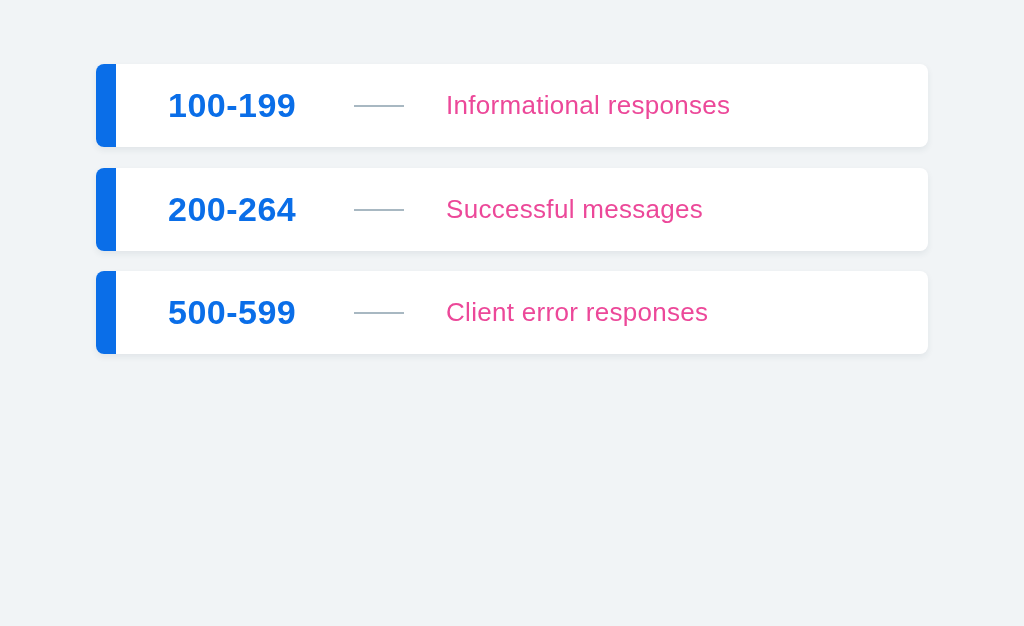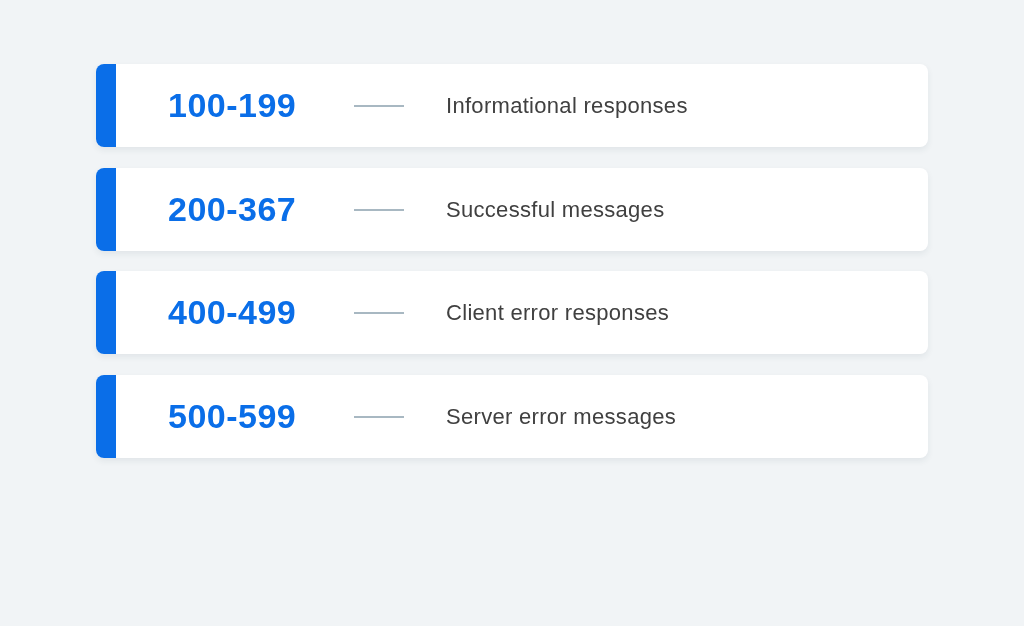--- a/index.html
+++ b/index.html
@@ -44,46 +44,40 @@
       position: absolute;
       left: 258px; top: 41px;
       width: 50px; height: 2px;
       background: #a8b8c2;
     }
     .desc {
       position: absolute;
       left: 350px; top: 0;
       height: 66px;
       line-height: 83px;
-      font-size: 22px;
-      color: #404040;
+      font-size: 26px;
+      color: #ec4899;
       letter-spacing: 0.3px;
     }
   </style>
 </head>
 <body>
 
 <div class="list">
   <div class="card">
     <div class="accent"></div>
     <div class="code">100-199</div>
     <div class="dash"></div>
     <div class="desc">Informational responses</div>
   </div>
   <div class="card">
     <div class="accent"></div>
-    <div class="code">200-367</div>
+    <div class="code">200-264</div>
     <div class="dash"></div>
     <div class="desc">Successful messages</div>
   </div>
   <div class="card">
     <div class="accent"></div>
-    <div class="code">400-499</div>
+    <div class="code">500-599</div>
     <div class="dash"></div>
     <div class="desc">Client error responses</div>
-  </div>
-  <div class="card">
-    <div class="accent"></div>
-    <div class="code">500-599</div>
-    <div class="dash"></div>
-    <div class="desc">Server error messages</div>
   </div>
 </div>
 
 </body></html>

